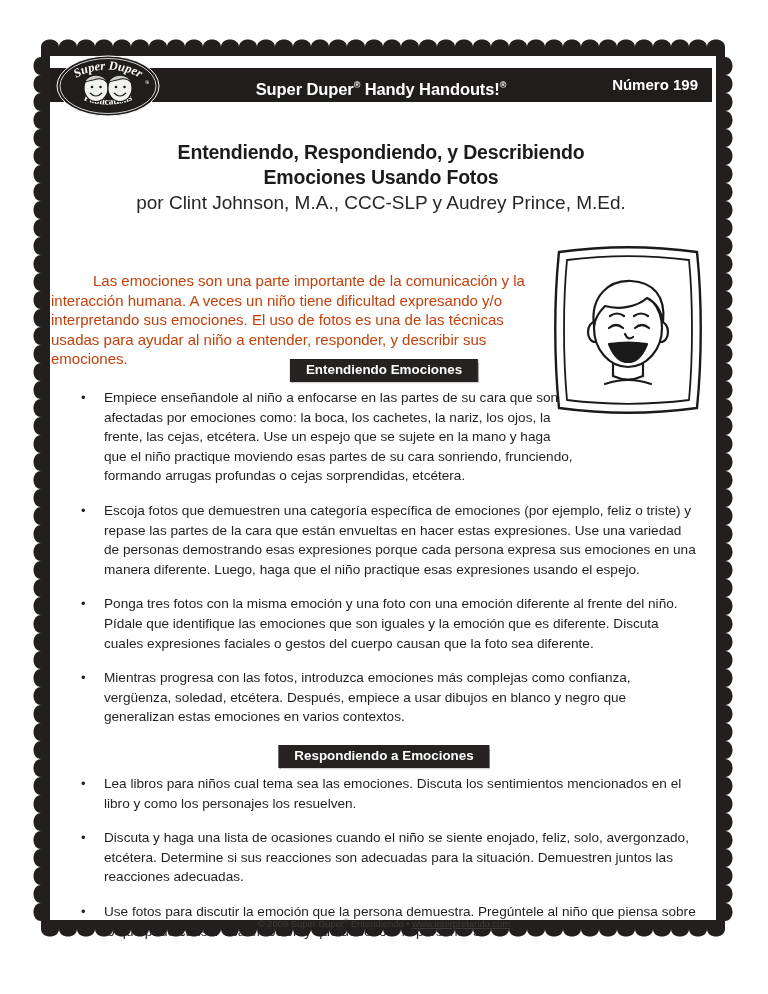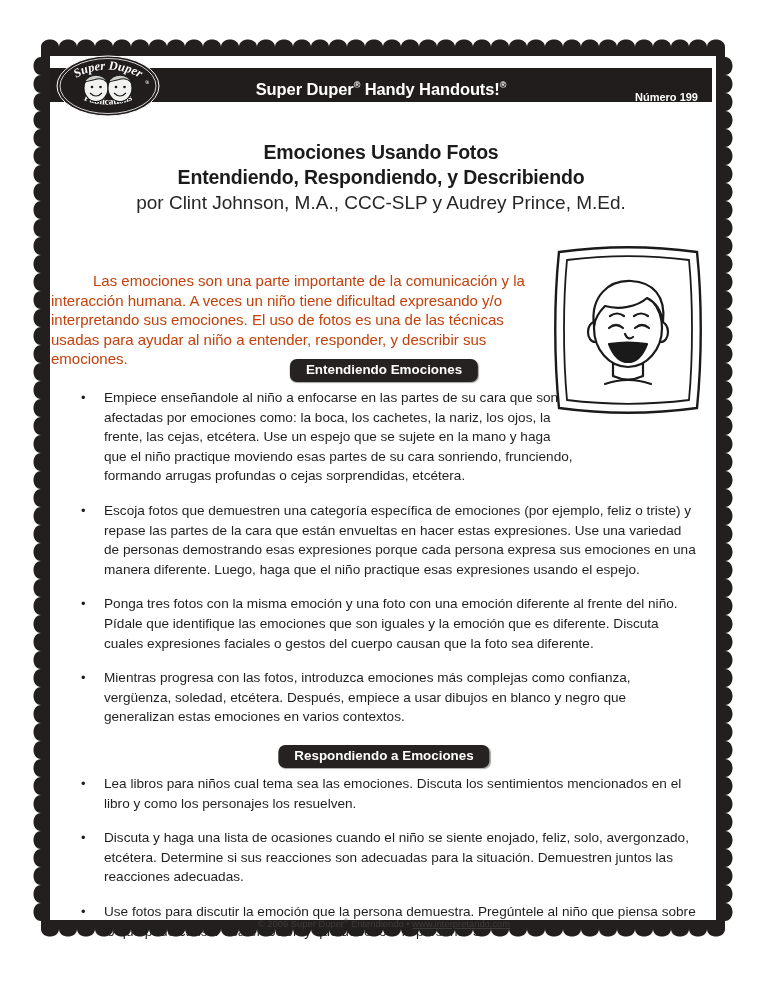--- a/index.html
+++ b/index.html
@@ -68,23 +68,22 @@
     vertical-align: super;
     font-weight: bold;
   }
   #masthead-number {
     position: absolute;
     right: 14px;
     top: 0;
     height: 44px;
     line-height: 34px;
     color: #ffffff;
-    font-size: 11px;
+    font-size: 15px;
     font-weight: bold;
-    margin-top: 12px;
   }
 
   
   #logo {
     position: absolute;
     left: 6px;
     top: 7px;
     width: 104px;
     height: 62px;
     z-index: 5;
@@ -131,21 +130,21 @@
     left: 503px;
     top: 196px;
     width: 150px;
     height: 172px;
   }
 
   
   .section-pill {
     position: absolute;
     background: #262221;
-    border-radius: 7px;
+    border-radius: 0;
     color: #ffffff;
     font-size: 13.4px;
     font-weight: bold;
     height: 20px;
     line-height: 20px;
     padding: 1px 16px 2px 16px;
     box-shadow: 1px 1px 1px rgba(0,0,0,0.35);
   }
   #pill-entendiendo {
     left: 50%;
@@ -429,22 +428,22 @@
         <circle cx="72" cy="64" r="2.6" fill="#1a1a1a" stroke="none"></circle>
         <circle cx="89" cy="64" r="2.6" fill="#1a1a1a" stroke="none"></circle>
         <circle cx="120" cy="64" r="2.6" fill="#1a1a1a" stroke="none"></circle>
         <circle cx="137" cy="64" r="2.6" fill="#1a1a1a" stroke="none"></circle>
         <path d="M 68 76 Q 80 88, 92 76" fill="none"></path>
         <path d="M 116 76 Q 128 88, 140 76" fill="none"></path>
       </g>
     </svg>
 
     <div id="doc-title">
+      <div>Entendiendo, Respondiendo, y Describiendo</div>
       <div>Emociones Usando Fotos</div>
-      <div>Entendiendo, Respondiendo, y Describiendo</div>
     </div>
 
     <div id="byline">por Clint Johnson, M.A., CCC-SLP y Audrey Prince, M.Ed.</div>
 
     <p id="intro">Las emociones son una parte importante de la comunicación y la interacción humana. A veces un niño tiene dificultad expresando y/o interpretando sus emociones. El uso de fotos es una de las técnicas usadas para ayudar al niño a entender, responder, y describir sus emociones.</p>
 
     <svg id="photo-illustration" viewBox="0 0 150 172" xmlns="http://www.w3.org/2000/svg">
 
       <path d="M 6 8 C 50 2, 100 2, 144 8 C 149 55, 149 115, 144 164 C 100 170, 50 170, 6 164 C 1 115, 1 55, 6 8 Z" fill="#ffffff" stroke="#1a1a1a" stroke-width="2.4"></path>
       <path d="M 14 16 C 54 11, 96 11, 136 16 C 140 57, 140 113, 136 156 C 96 161, 54 161, 14 156 C 10 113, 10 57, 14 16 Z" fill="#ffffff" stroke="#1a1a1a" stroke-width="1.8"></path>

